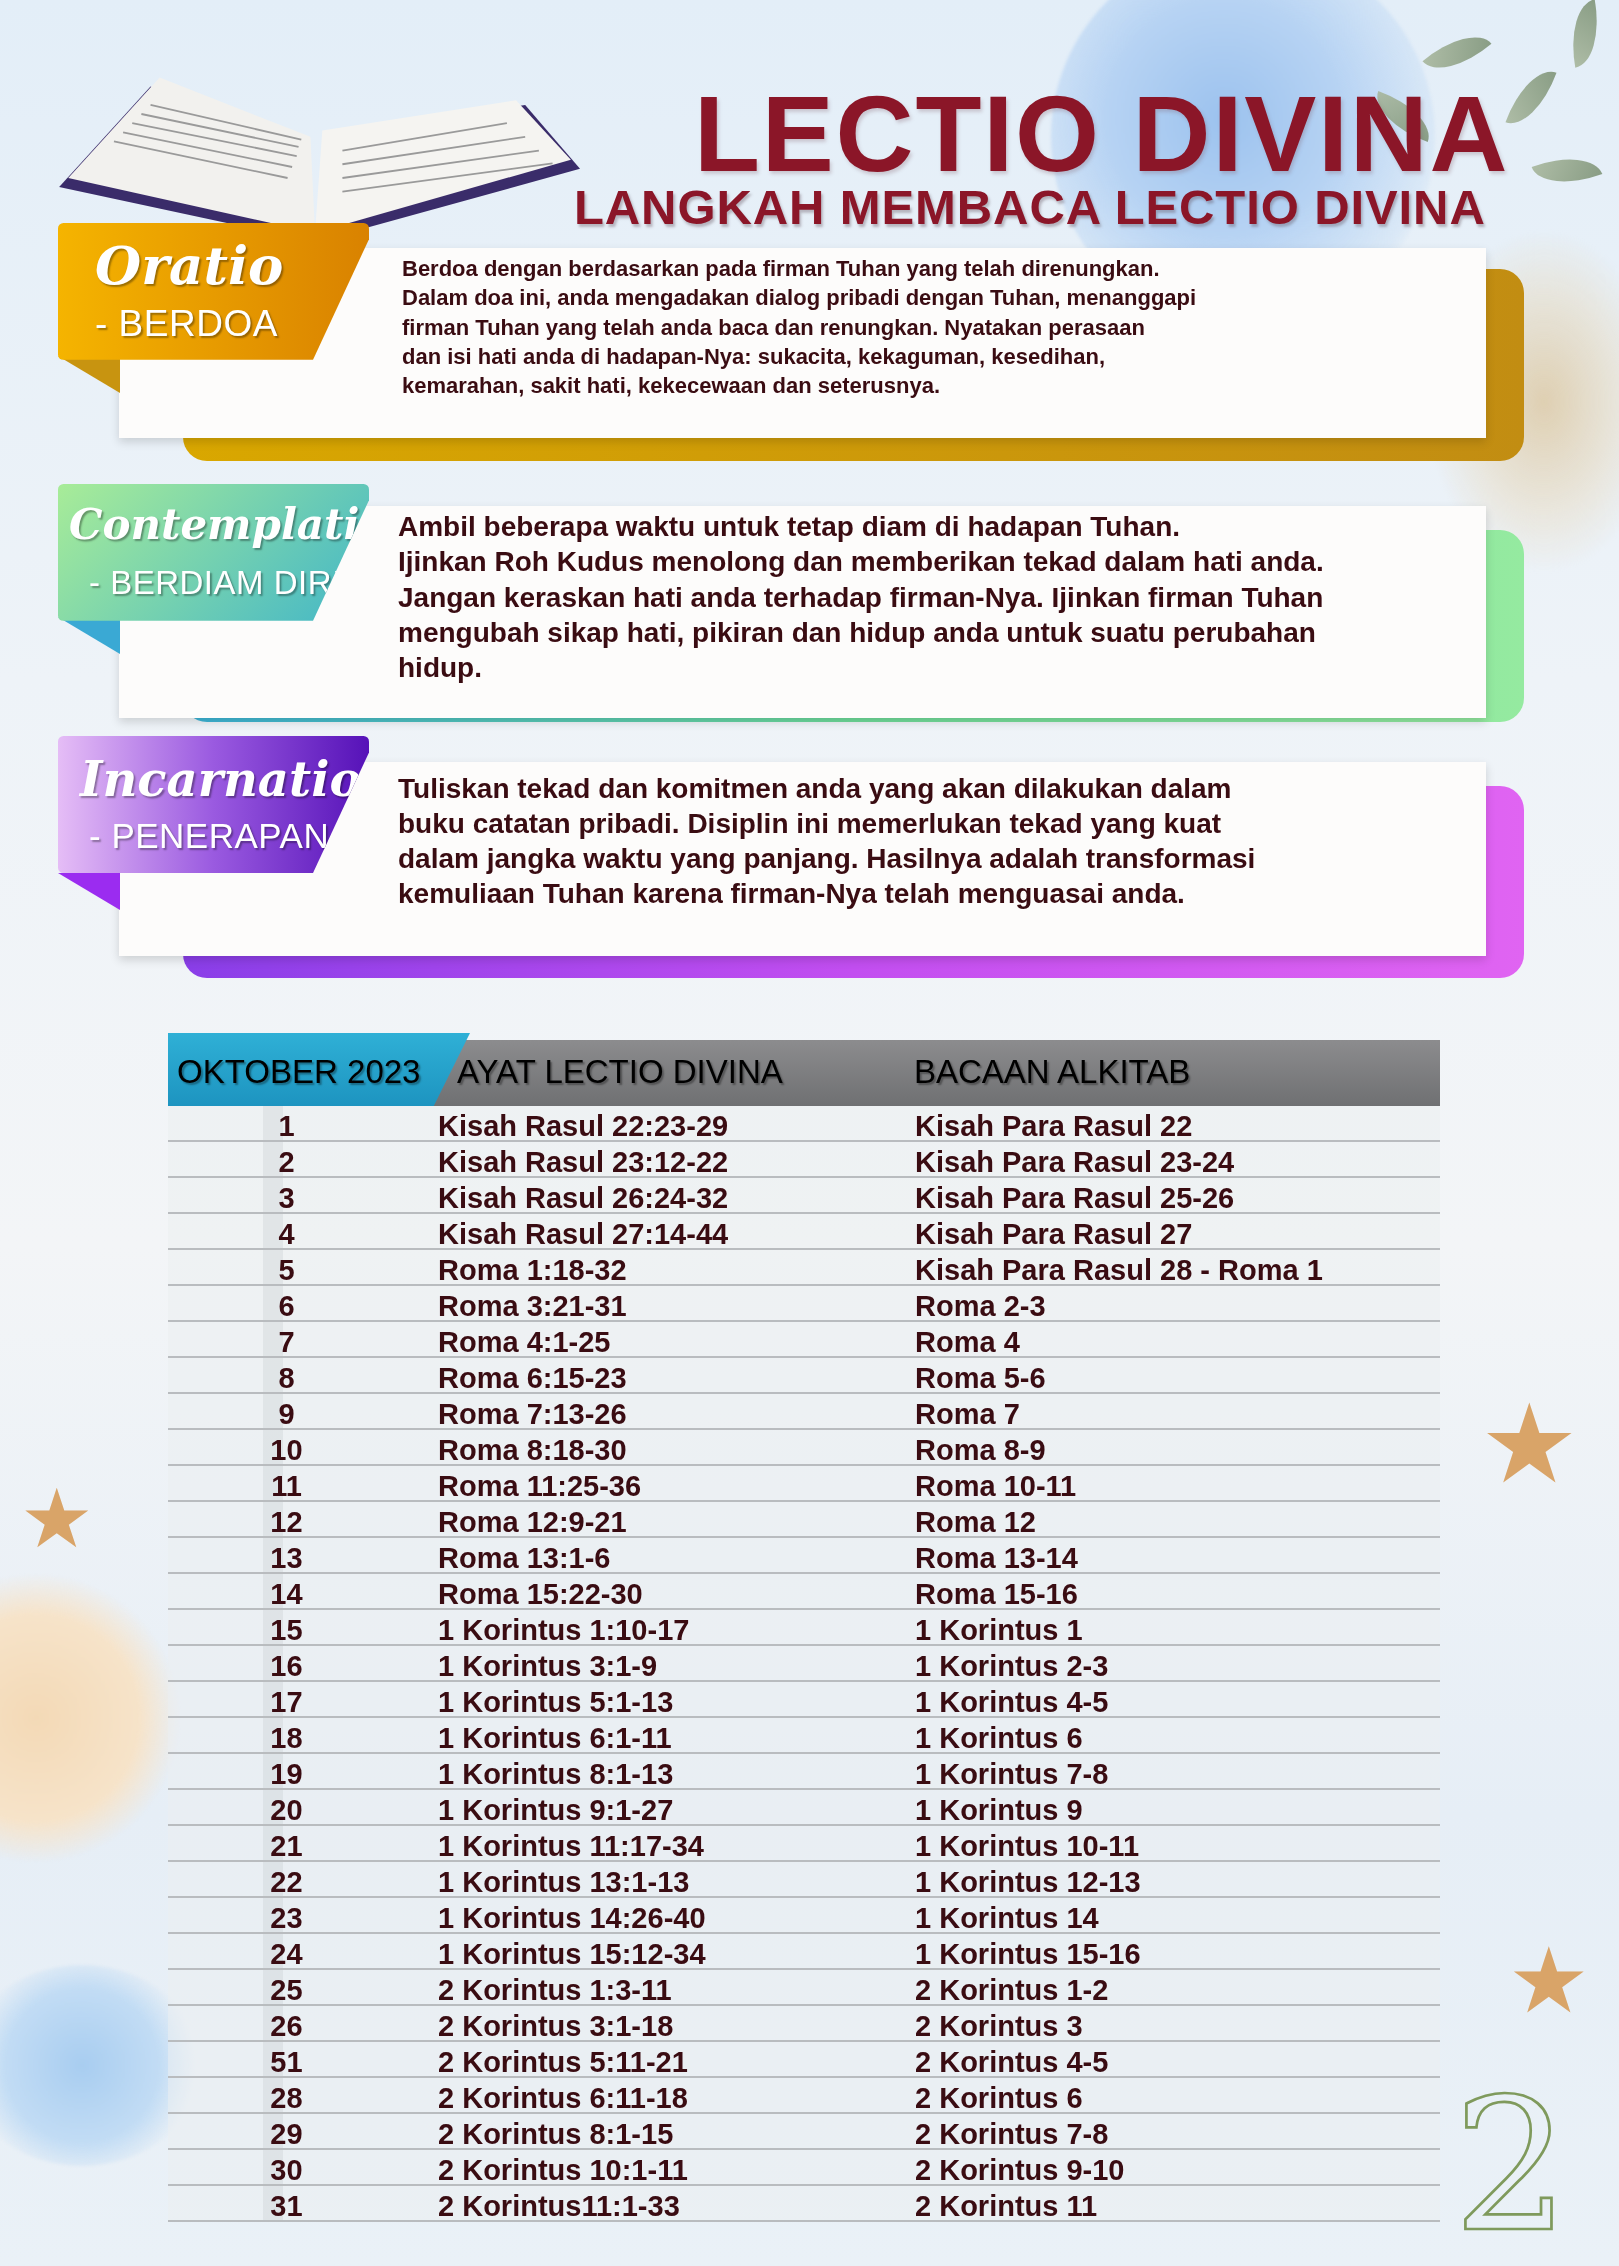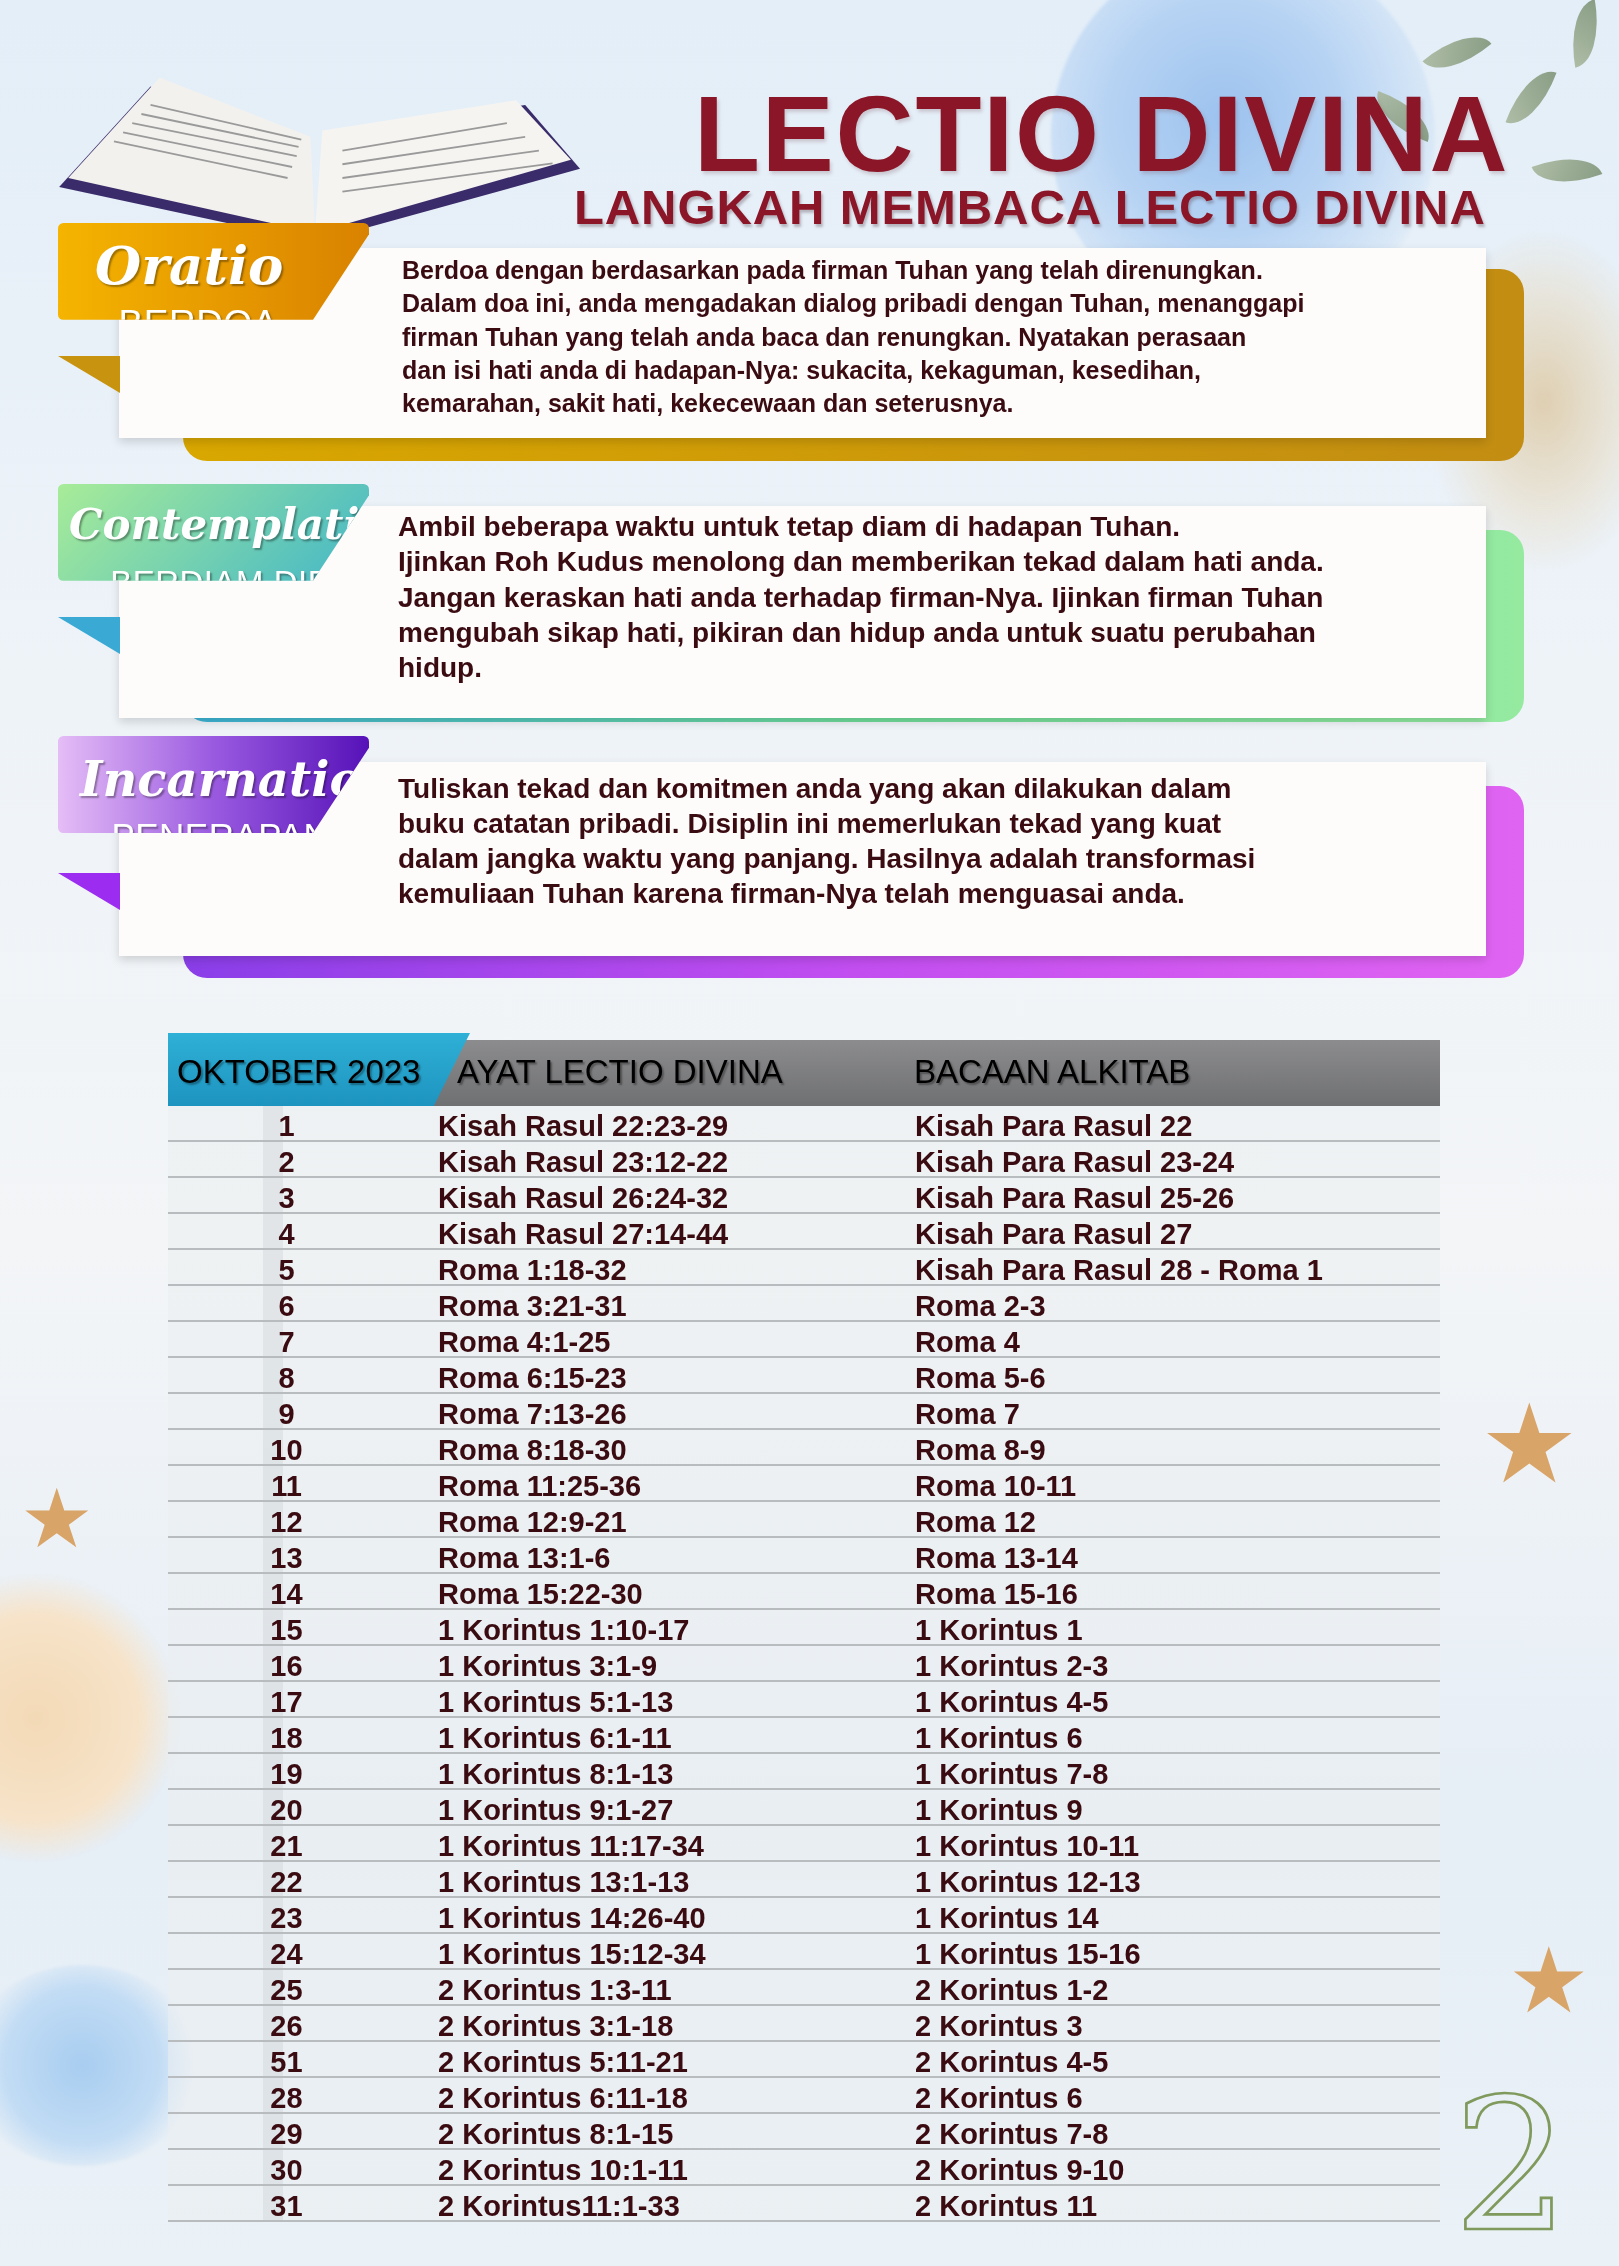--- a/index.html
+++ b/index.html
@@ -38,21 +38,21 @@
     position: absolute; border-radius: 24px;
   }
   .step .card {
     position: absolute; left: 119px; width: 1367px; background: #fdfcfb;
     box-shadow: 0 3.7px 9.1px rgba(0,0,0,0.15);
   }
   .step .card-text {
     position: absolute; left: 402px; font-weight: bold; color: #3a0c12; line-height: 1.22;
   }
   .step .tag {
-    position: absolute; left: 58px; width: 311px; height: 97px;
+    position: absolute; left: 58px; width: 311px; height: 137px;
     clip-path: polygon(0 0, 100% 0, 100% 12%, 82% 100%, 0 100%);
     border-radius: 5.5px;
     padding-left: 46px;
   }
   .step .tag-fold {
     position: absolute; left: 58px; width: 62px; height: 37px;
     clip-path: polygon(0 0, 100% 0, 100% 100%);
   }
   .tag-script {
     position: absolute; left: 12.8px; top: 11px; font-family: "DejaVu Serif", serif; font-style: italic; font-weight: bold;
@@ -117,21 +117,21 @@
     <line x1="320" y1="155" x2="550" y2="124"></line>
   </g>
 </svg>
 
 <div class="title-main">LECTIO DIVINA</div>
 <div class="title-sub">LANGKAH MEMBACA LECTIO DIVINA</div>
 
 <div class="step" style="top:219px;">
   <div class="back-bar" style="left:183px;top:50px;width:1341px;height:192px;background:linear-gradient(90deg,#d9a700,#c28d12);"></div>
   <div class="card" style="top:29px;height:190px;"></div>
-  <div class="card-text" style="top:35px;font-size:25px;line-height:1.33;">
+  <div class="card-text" style="top:35px;font-size:22px;line-height:1.33;">
     <div>Berdoa dengan berdasarkan pada firman Tuhan yang telah direnungkan.</div>
     <div>Dalam doa ini, anda mengadakan dialog pribadi dengan Tuhan, menanggapi</div>
     <div>firman Tuhan yang telah anda baca dan renungkan. Nyatakan perasaan</div>
     <div>dan isi hati anda di hadapan-Nya: sukacita, kekaguman, kesedihan,</div>
     <div>kemarahan, sakit hati, kekecewaan dan seterusnya.</div>
   </div>
   <div class="tag-fold" style="top:137px;background:#c89410;"></div>
   <div class="tag" style="top:3.7px;background:linear-gradient(90deg,#f5b400,#d98200);">
     <div class="tag-script" style="font-size:53px;left:37px;">Oratio</div>
     <div class="tag-sub" style="left:37px;">- BERDOA</div>

